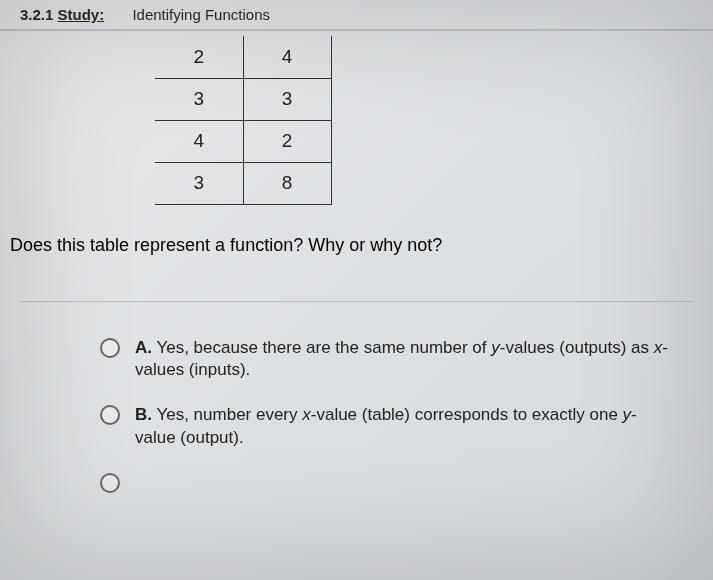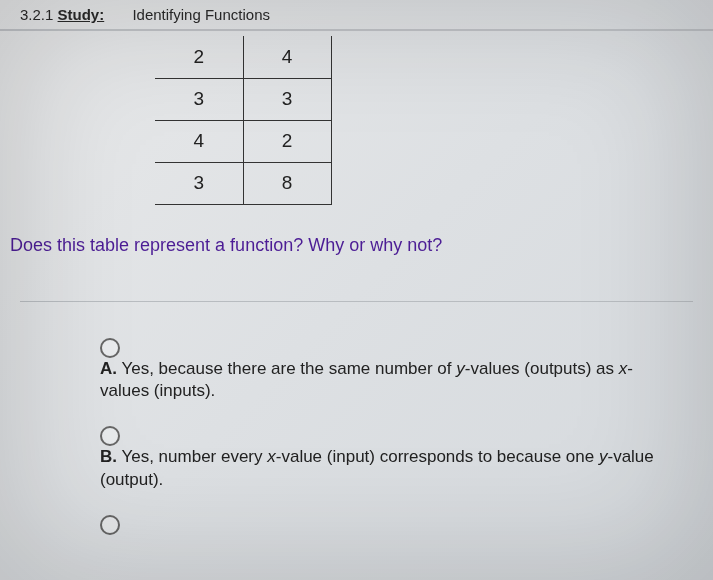--- a/index.html
+++ b/index.html
@@ -15,21 +15,21 @@
       overflow: hidden;
       position: relative;
       color: #2a2a2a;
     }
     .header {
       padding: 6px 10px 6px 20px;
       border-bottom: 2px solid #c0c3c7;
       font-size: 15px;
     }
     .header .num {
-      font-weight: normal;
+      font-weight: bold;
     }
     .header .label {
       font-weight: bold;
       text-decoration: underline;
     }
     .header .title {
       font-weight: normal;
       margin-left: 24px;
     }
     .content {
@@ -51,39 +51,38 @@
     }
     table.data tr:first-child td {
       border-top: none;
     }
     table.data td:first-child {
       border-left: none;
     }
     .question {
       margin-top: 30px;
       font-size: 18px;
-      color: #4c1d95;
+      color: #000000;
       margin-left: -10px;
     }
     .divider {
       border: none;
       border-top: 1.5px solid #b8bcc0;
       margin-top: 45px;
       margin-bottom: 35px;
     }
     .options {
       margin-left: 80px;
       margin-right: 25px;
     }
     .option {
       display: flex;
       align-items: flex-start;
       margin-bottom: 22px;
       cursor: pointer;
-      flex-direction: column;
     }
     .radio {
       width: 20px;
       height: 20px;
       border: 2px solid #666;
       border-radius: 50%;
       flex-shrink: 0;
       margin-top: 1px;
       margin-right: 15px;
       background: rgba(255,255,255,0.3);
@@ -148,21 +147,21 @@
       <div class="option-text">
         <span class="letter">A.</span>
         <span>Yes, because there are the same number of </span><span class="italic">y</span><span>-values (outputs) as </span><span class="italic">x</span><span>-values (inputs).</span>
       </div>
     </div>
 
     <div class="option">
       <div class="radio"></div>
       <div class="option-text">
         <span class="letter">B.</span>
-        <span>Yes, number every </span><span class="italic">x</span><span>-value (input) corresponds to because one </span><span class="italic">y</span><span>-value (output).</span>
+        <span>Yes, number every </span><span class="italic">x</span><span>-value (table) corresponds to exactly one </span><span class="italic">y</span><span>-value (output).</span>
       </div>
     </div>
 
     <div class="option">
       <div class="radio"></div>
     </div>
 
 
   </div>
 </div>

